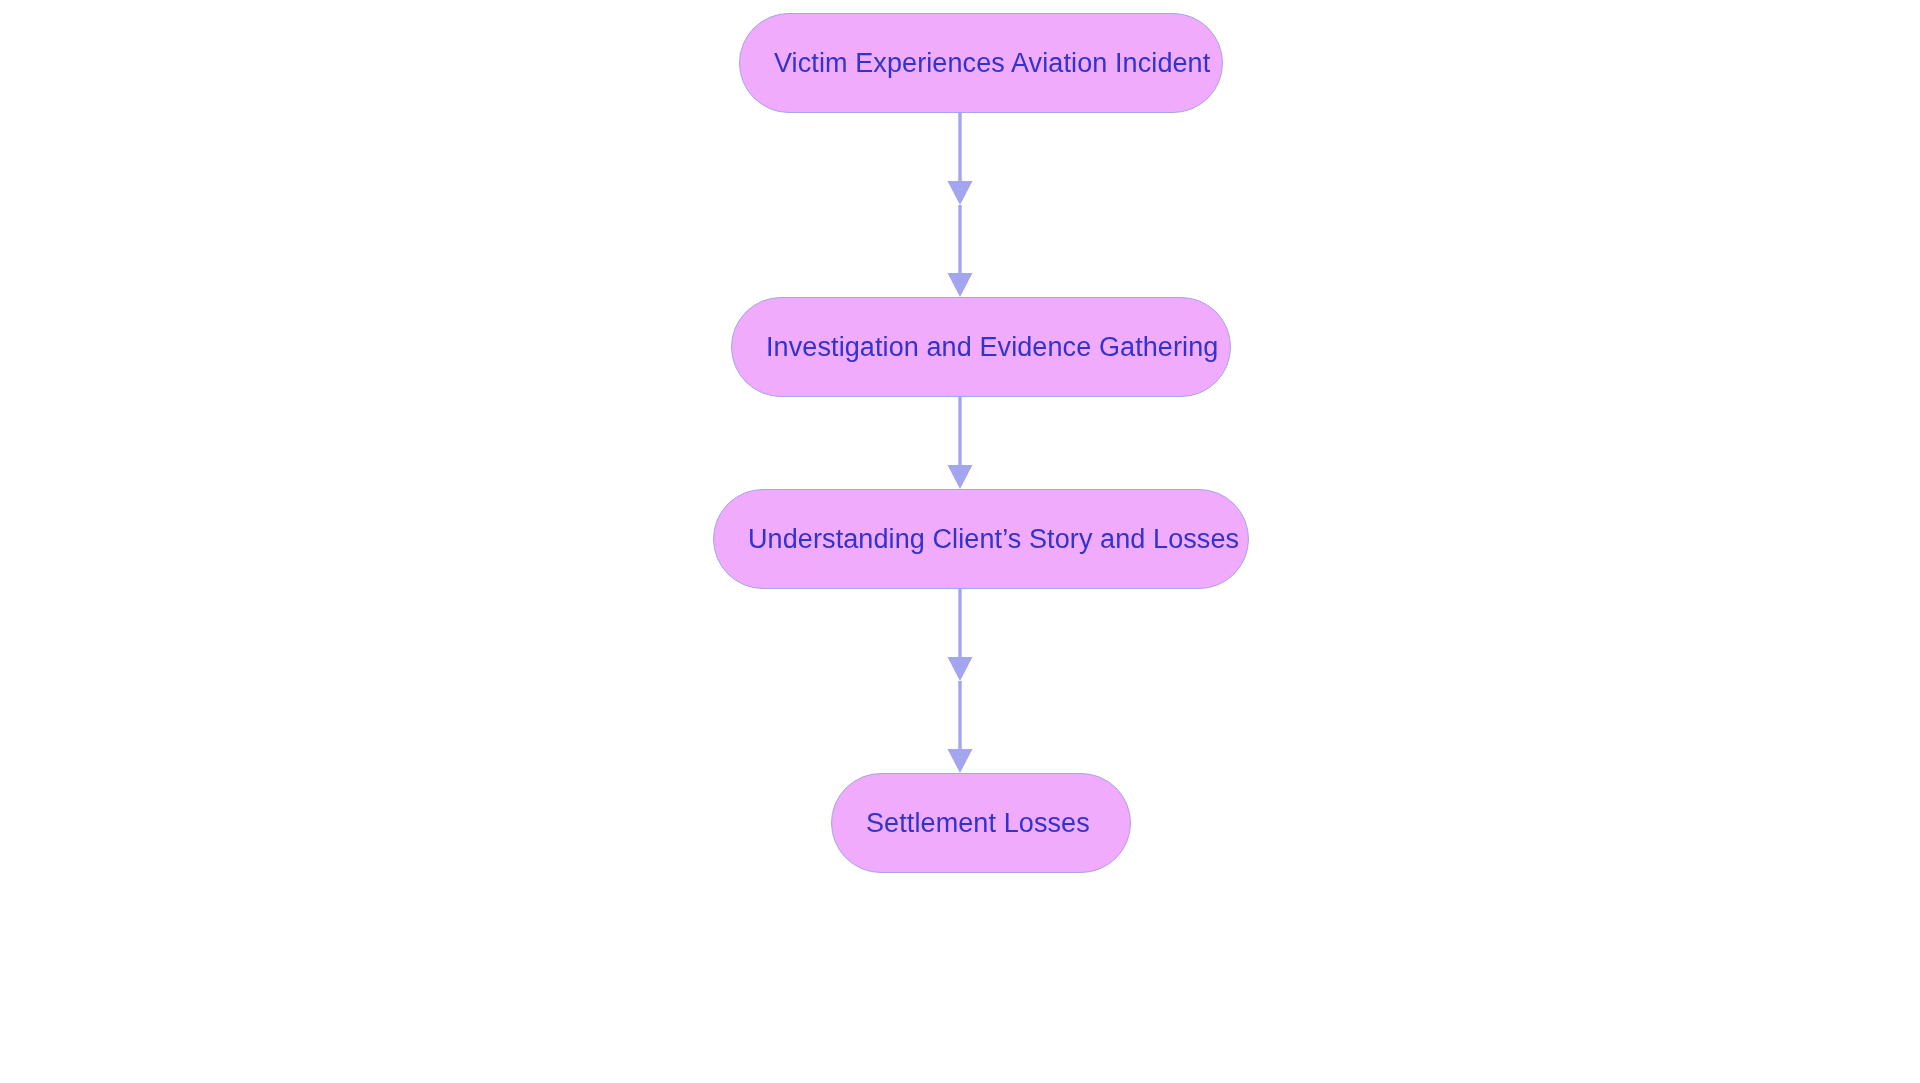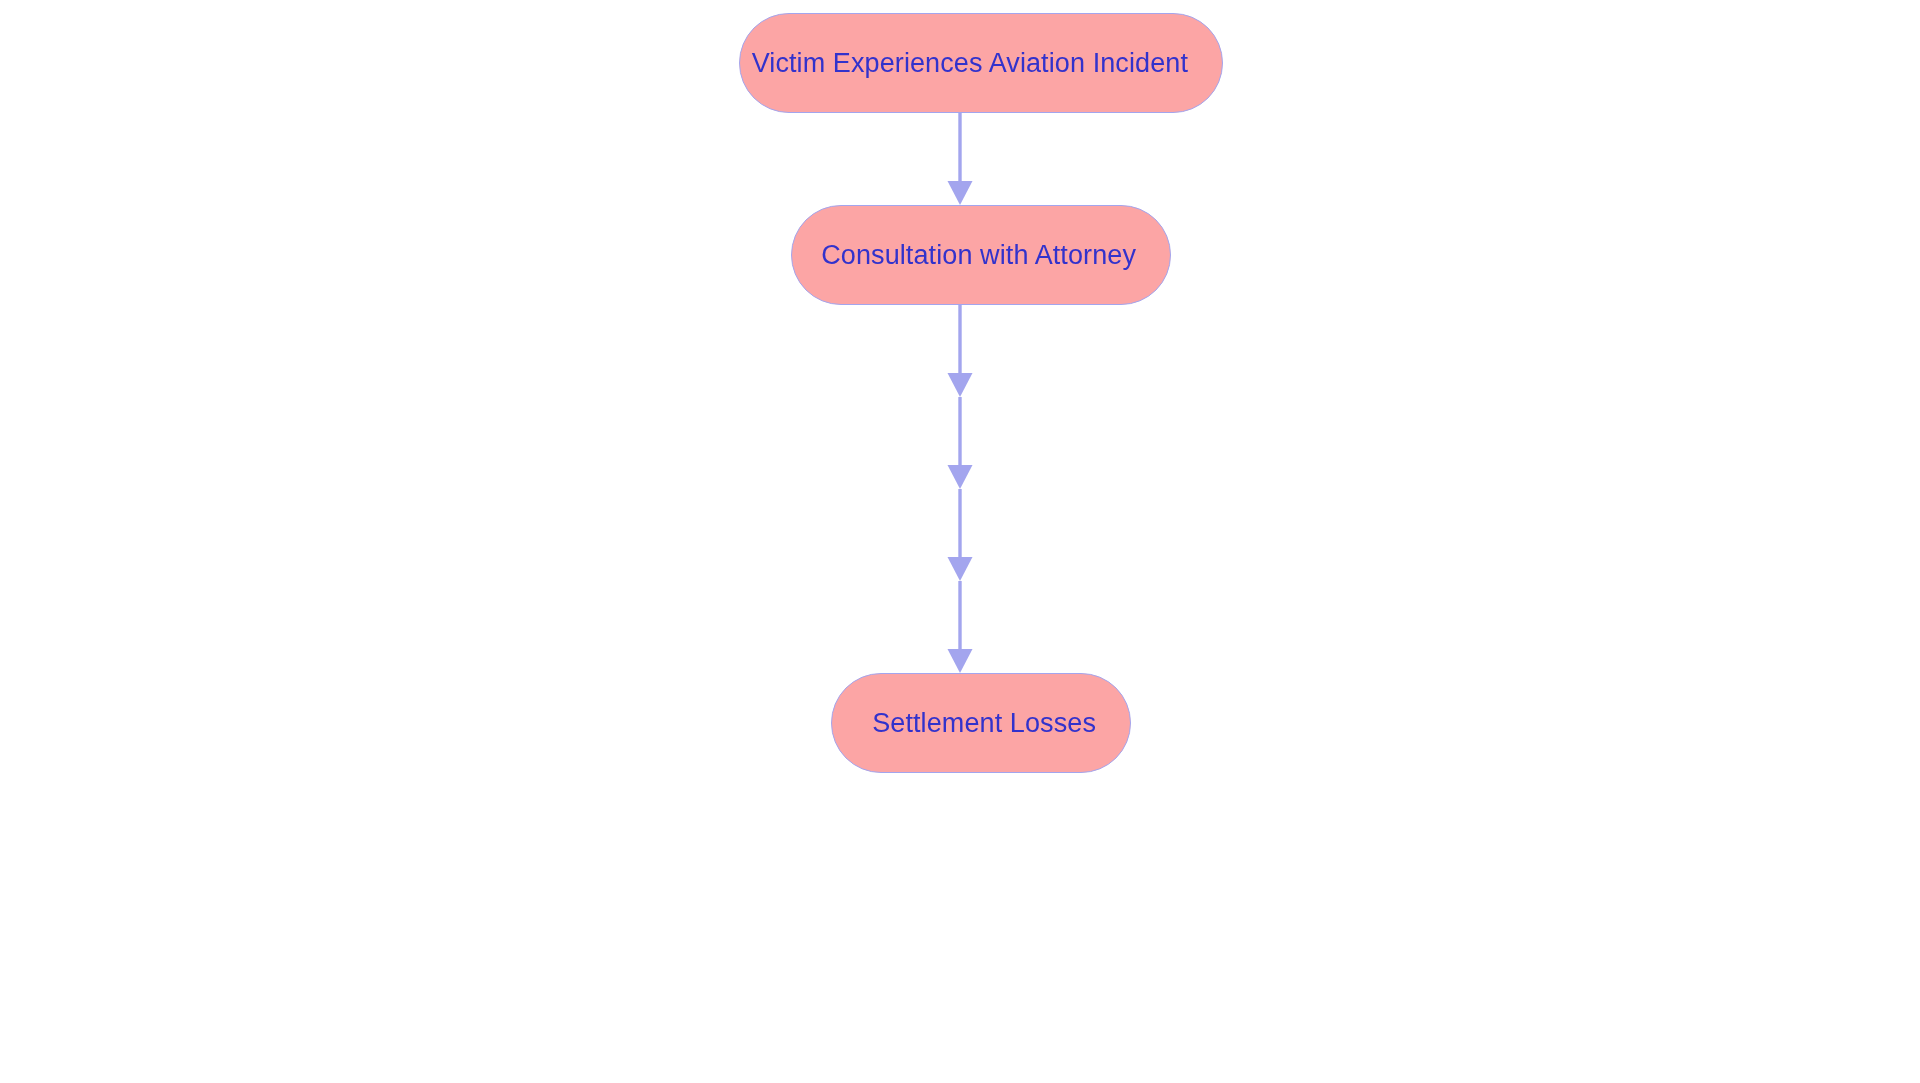--- a/index.html
+++ b/index.html
@@ -35,25 +35,25 @@
     padding-top: 13px;
     box-sizing: border-box;
   }
 
   
   .node {
     position: relative;
     height: 100px;
     box-sizing: border-box;
     border-radius: 50px;
-    background: #fca5a5;
+    background: #f0abfc;
     border: 1.6px solid #a3a5ee;
     display: flex;
     align-items: center;
-    justify-content: flex-end;
+    justify-content: flex-start;
     flex: 0 0 auto;
     margin-left: 42px;
   }
 
   .node-label {
     color: #3232cc;
     font-size: 27px;
     font-weight: 400;
     line-height: 1;
     letter-spacing: 0.1px;
@@ -102,39 +102,42 @@
       <span class="node-label">Victim Experiences Aviation Incident</span>
     </div>
 
     <div class="connector">
       <svg viewBox="0 0 40 92" xmlns="http://www.w3.org/2000/svg" aria-hidden="true">
         <line class="conn-line" x1="20" y1="0" x2="20" y2="72"></line>
         <polygon class="conn-head" points="20,92 7.5,68 32.5,68"></polygon>
       </svg>
     </div>
 
-    <div class="node w-2">
-      <span class="node-label">Consultation with Attorney</span>
+
+    <div class="connector">
+      <svg viewBox="0 0 40 92" xmlns="http://www.w3.org/2000/svg" aria-hidden="true">
+        <line class="conn-line" x1="20" y1="0" x2="20" y2="72"></line>
+        <polygon class="conn-head" points="20,92 7.5,68 32.5,68"></polygon>
+      </svg>
+    </div>
+
+    <div class="node w-3">
+      <span class="node-label">Investigation and Evidence Gathering</span>
     </div>
 
     <div class="connector">
       <svg viewBox="0 0 40 92" xmlns="http://www.w3.org/2000/svg" aria-hidden="true">
         <line class="conn-line" x1="20" y1="0" x2="20" y2="72"></line>
         <polygon class="conn-head" points="20,92 7.5,68 32.5,68"></polygon>
       </svg>
     </div>
 
-
-    <div class="connector">
-      <svg viewBox="0 0 40 92" xmlns="http://www.w3.org/2000/svg" aria-hidden="true">
-        <line class="conn-line" x1="20" y1="0" x2="20" y2="72"></line>
-        <polygon class="conn-head" points="20,92 7.5,68 32.5,68"></polygon>
-      </svg>
+    <div class="node w-4">
+      <span class="node-label">Understanding Client’s Story and Losses</span>
     </div>
-
 
     <div class="connector">
       <svg viewBox="0 0 40 92" xmlns="http://www.w3.org/2000/svg" aria-hidden="true">
         <line class="conn-line" x1="20" y1="0" x2="20" y2="72"></line>
         <polygon class="conn-head" points="20,92 7.5,68 32.5,68"></polygon>
       </svg>
     </div>
 
 
     <div class="connector">

